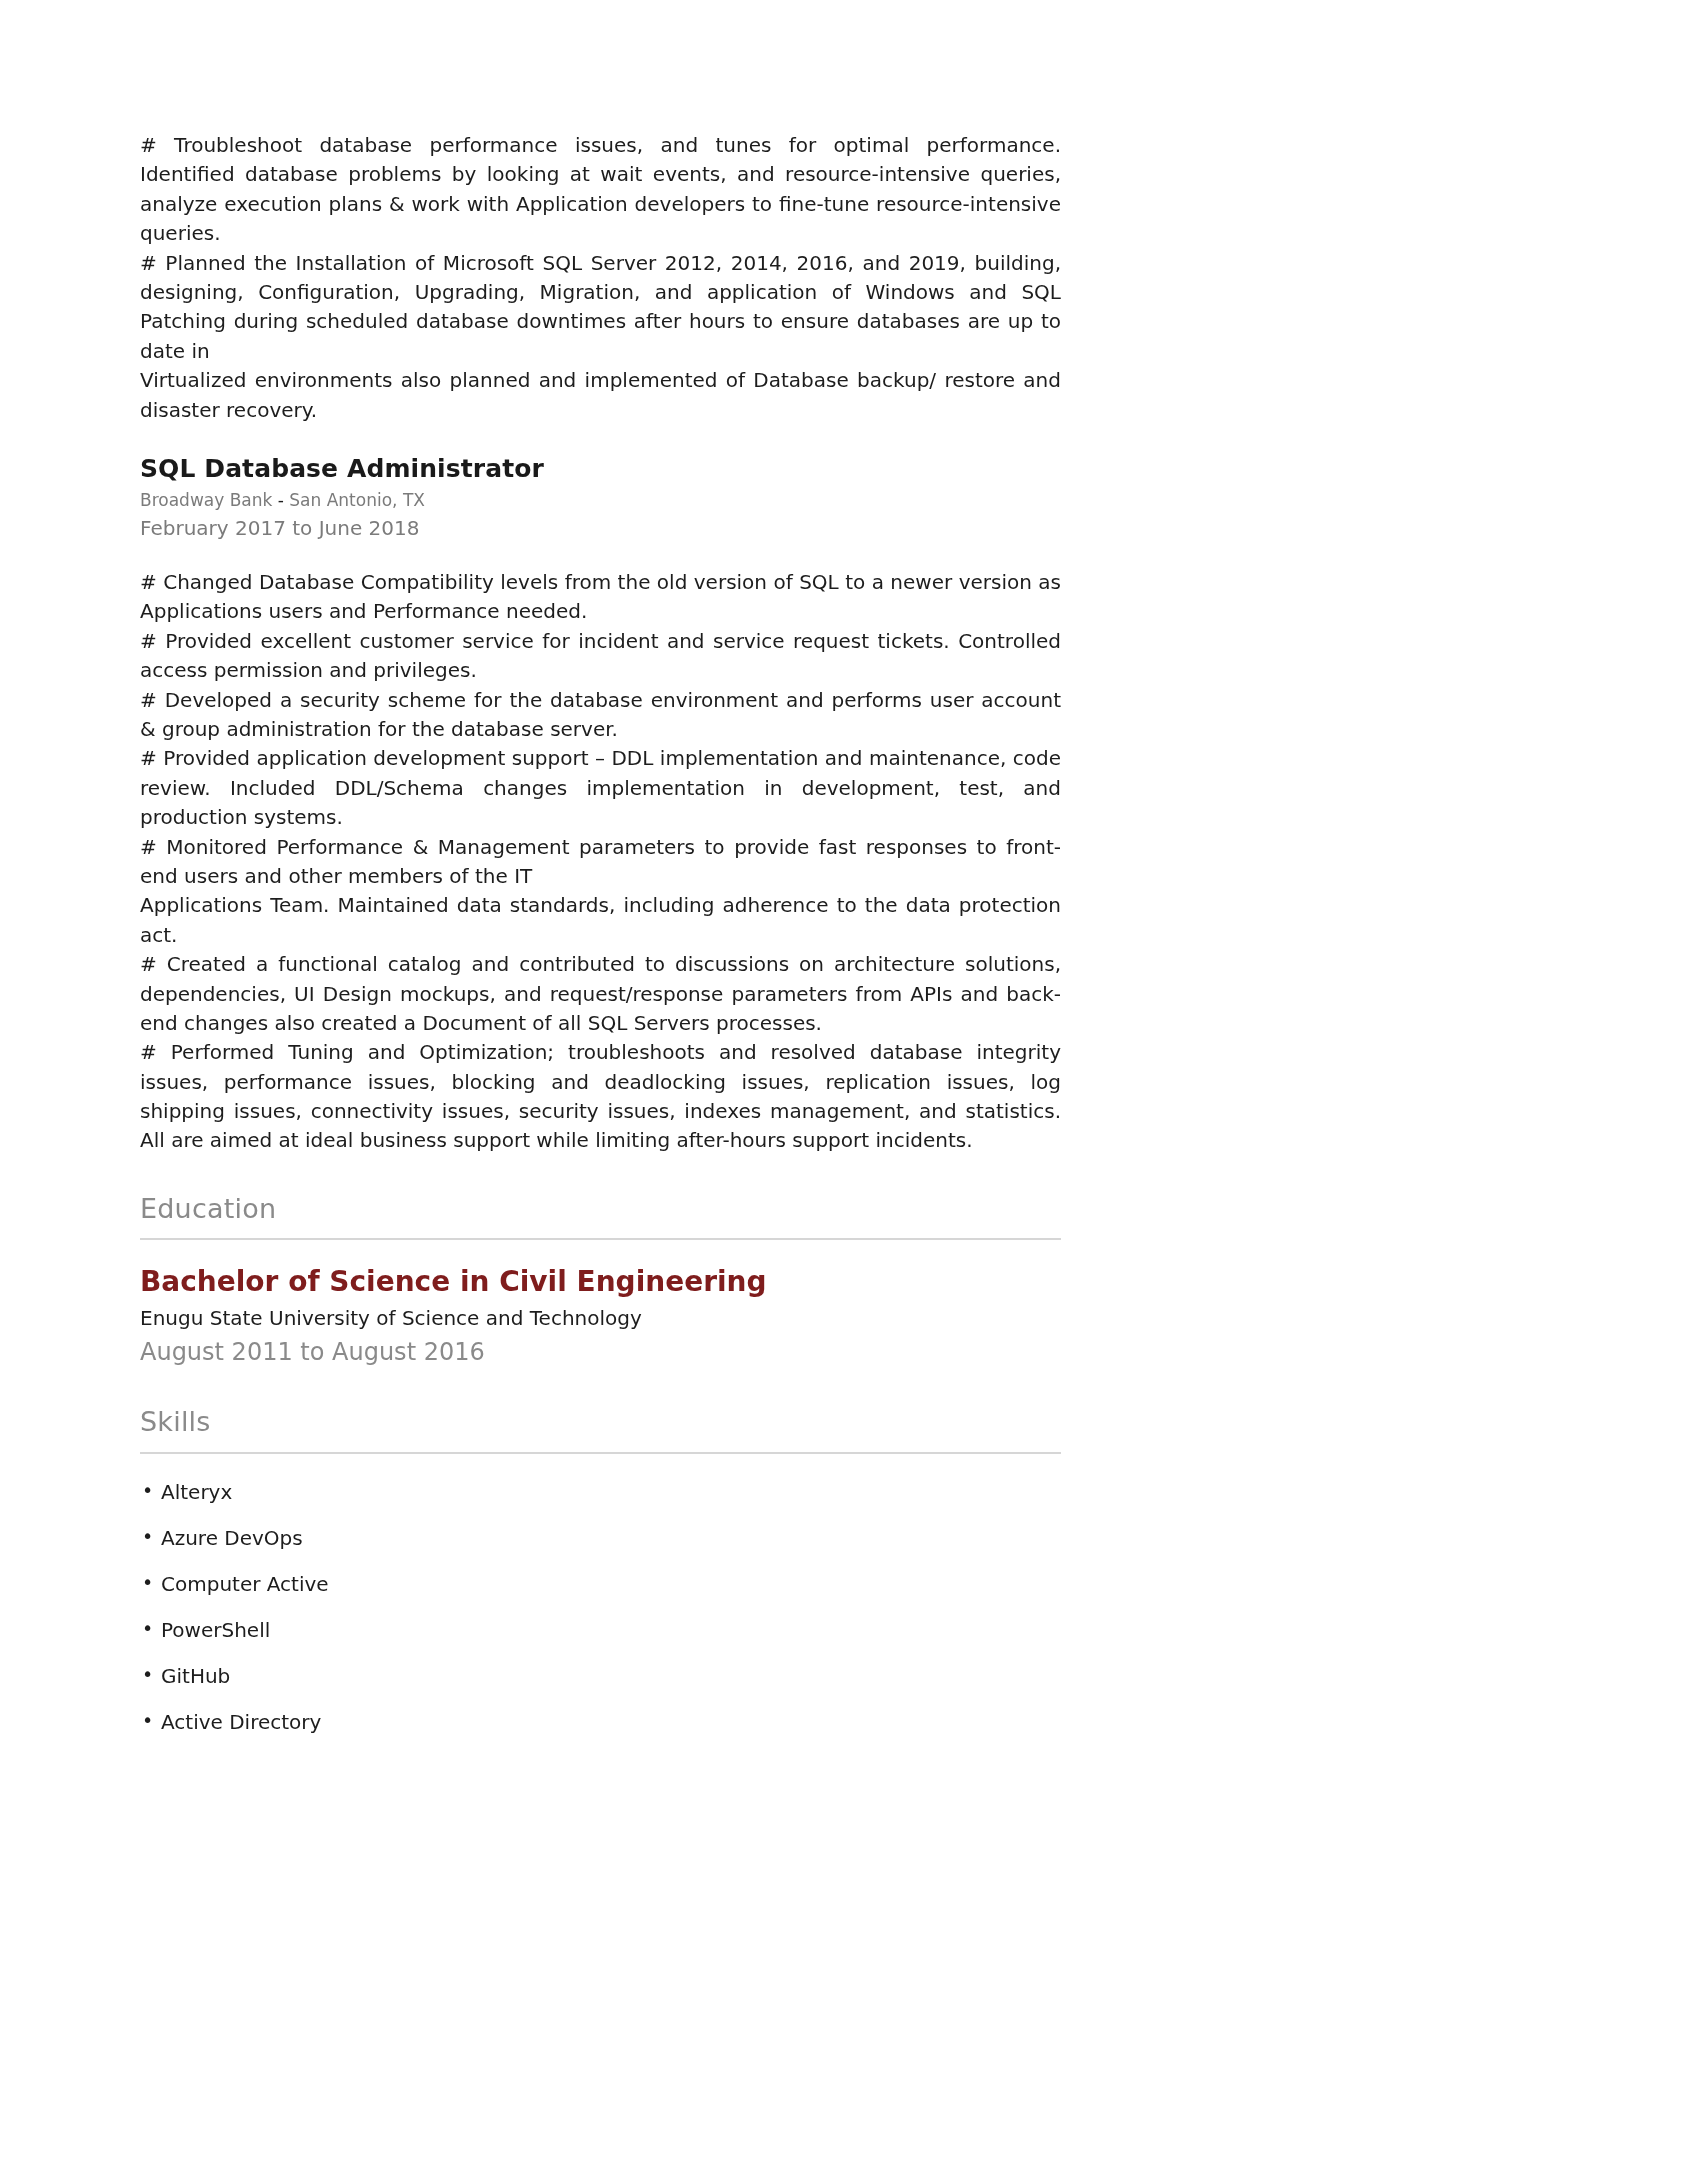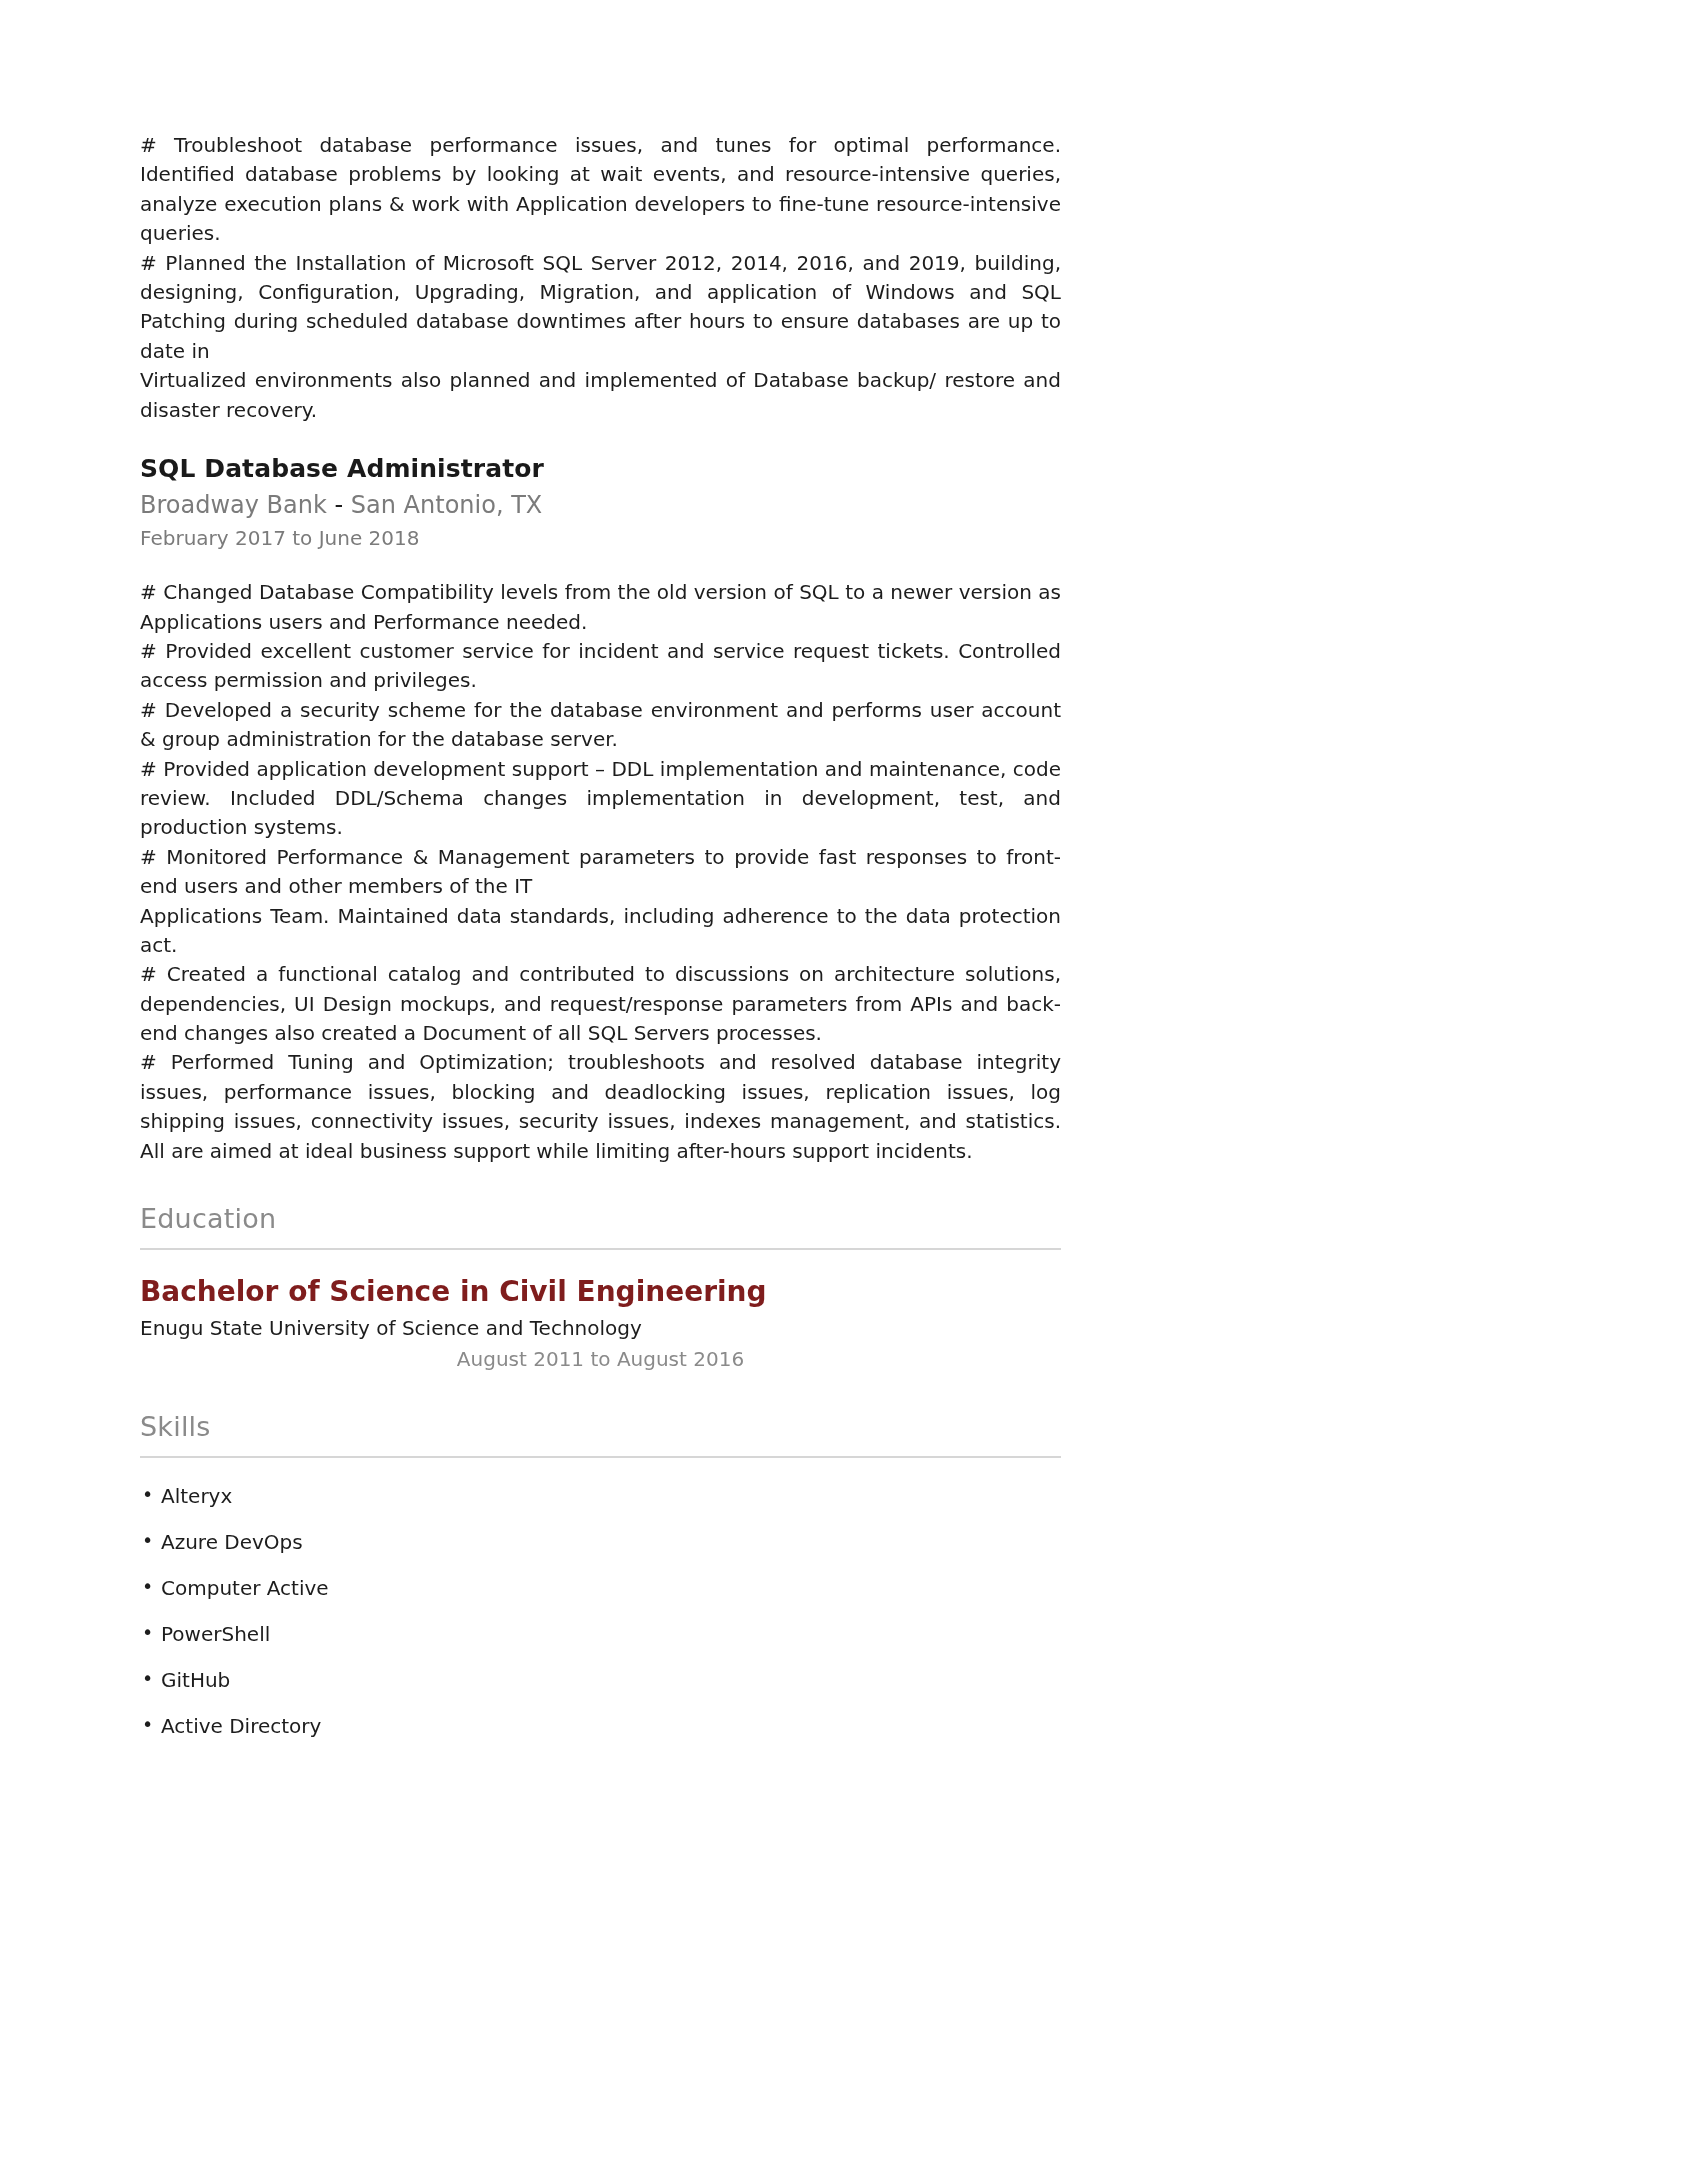--- a/index.html
+++ b/index.html
@@ -49,21 +49,21 @@
     margin-top: 28px;
   }
   .job-title {
     font-size: 25px;
     font-weight: bold;
     color: #1a1a1a;
     line-height: 1.3;
     letter-spacing: 0.1px;
   }
   .job-meta {
-    font-size: 24px;
+    font-size: 17px;
     color: #7b7b7b;
     line-height: 1.45;
     margin-top: 3px;
   }
   .job-meta .sep {
     color: #1d1d1d;
   }
   .job-dates {
     font-size: 20px;
     color: #7b7b7b;
@@ -100,25 +100,24 @@
     color: #7f1d1d;
     line-height: 1.3;
   }
   .edu-school {
     font-size: 20px;
     color: #1d1d1d;
     line-height: 1.45;
     margin-top: 3px;
   }
   .edu-dates {
-    font-size: 20px;
+    font-size: 24px;
     color: #8a8a8a;
     line-height: 1.45;
     margin-top: 2px;
-    text-align: center;
   }
 
   
   .skills-list {
     list-style: none;
     margin: 0;
     padding: 0;
   }
   .skills-list li {
     font-size: 20px;

